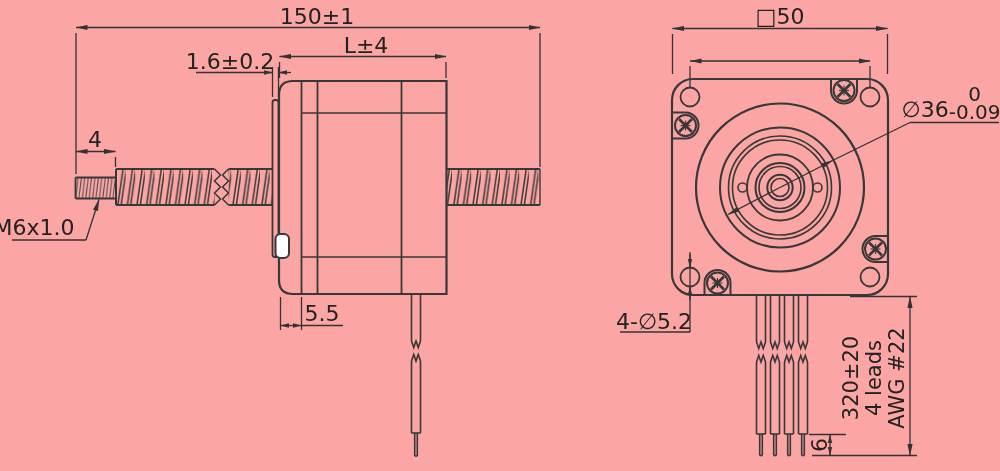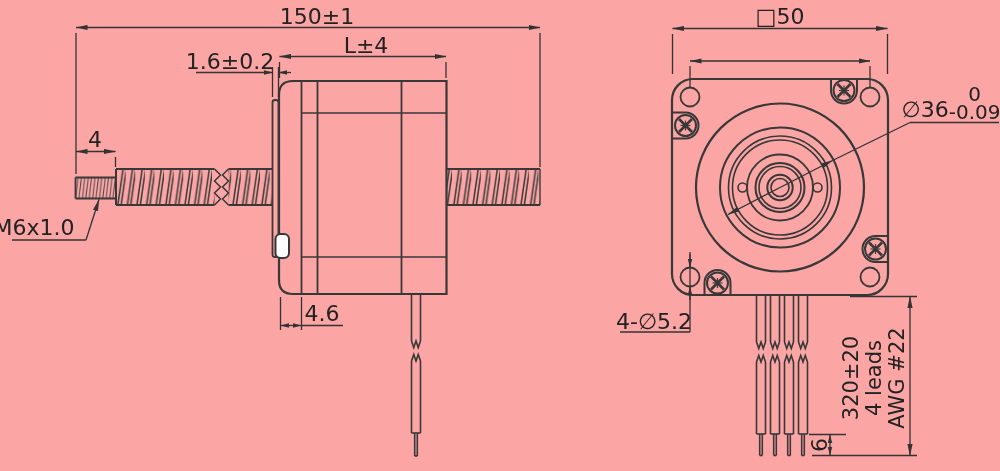--- a/index.html
+++ b/index.html
@@ -248,21 +248,21 @@
       <line x1="830" y1="434.5" x2="830" y2="455.5" marker-start="url(#arw2)" marker-end="url(#arw2)"></line>
     </g>
   </g>
 </svg>
 
 <div class="label" style="left:317px;top:17px">150±1</div>
 <div class="label" style="left:366px;top:46px">L±4</div>
 <div class="label" style="left:230px;top:62px">1.6±0.2</div>
 <div class="label" style="left:95px;top:140px">4</div>
 <div class="label" style="left:34px;top:228px">M6x1.0</div>
-<div class="label" style="left:322px;top:314px">4.6</div>
+<div class="label" style="left:322px;top:314px">5.5</div>
 
 <div class="label" style="left:780px;top:17px">□50</div>
 <div class="label" style="left:654px;top:322px">4-∅5.2</div>
 
 <div class="dia-callout" style="left:951px;top:103px">
   <span>∅36</span>
       <span class="tolstack">
         <span>0</span>
         <span>-0.09</span>
       </span>

